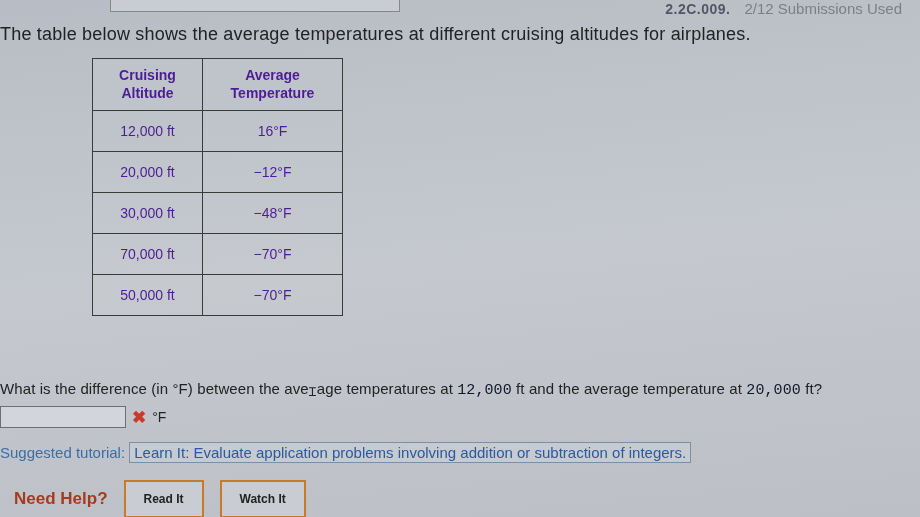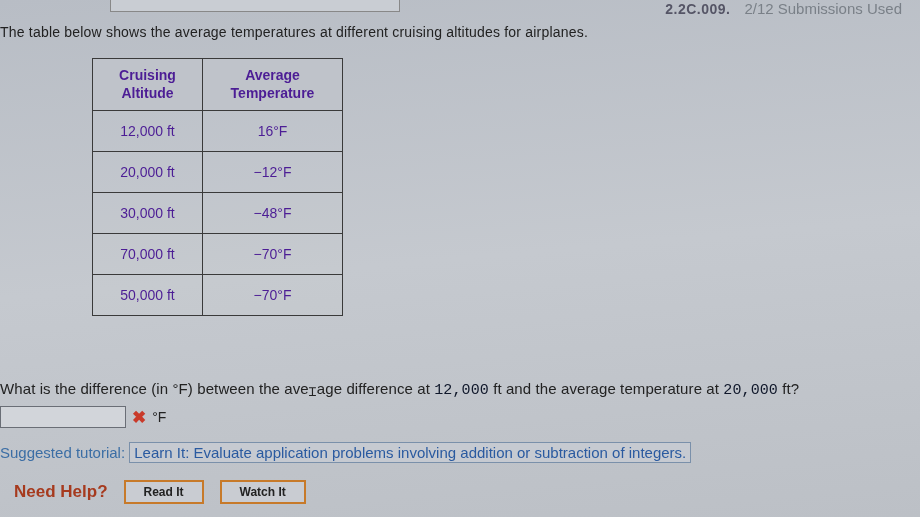--- a/index.html
+++ b/index.html
@@ -43,21 +43,21 @@
       width: 290px;
       height: 12px;
       border: 1px solid #888;
       border-top: none;
       background: #c9cdd3;
     }
     .intro {
       position: absolute;
       top: 24px;
       left: 0px;
-      font-size: 14px;
+      font-size: 18px;
       color: #222;
       letter-spacing: 0.2px;
     }
     .temp-table {
       position: absolute;
       top: 58px;
       left: 92px;
       border-collapse: collapse;
     }
     .temp-table th, .temp-table td {
@@ -137,21 +137,21 @@
       gap: 16px;
     }
     .need-help-label {
       color: #a63a1e;
       font-weight: bold;
       font-size: 17px;
     }
     .help-btn {
       border: 2px solid #c77a2a;
       background: #c9ccd2;
-      padding: 3px 18px;
+      padding: 10px 18px;
       font-size: 12px;
       font-weight: bold;
       font-family: Verdana, sans-serif;
       color: #222;
       cursor: pointer;
     }
     .cursor-glyph {
       display: inline-block;
       position: relative;
       top: 2px;
@@ -197,21 +197,21 @@
       <td>−70°F</td>
     </tr>
     <tr>
       <td>50,000 ft</td>
       <td>−70°F</td>
     </tr>
   </tbody>
 </table>
 
 <div class="question-line">
-  <span>What is the difference (in °F) between the ave</span><span class="cursor-glyph">Ꮖ</span><span>age difference at </span><span class="hl">12,000</span><span> ft and the average temperature at </span><span class="hl">20,000</span><span> ft?</span>
+  <span>What is the difference (in °F) between the ave</span><span class="cursor-glyph">Ꮖ</span><span>age temperatures at </span><span class="hl">12,000</span><span> ft and the average temperature at </span><span class="hl">20,000</span><span> ft?</span>
 </div>
 
 <div class="answer-row">
   <input class="answer-input" type="text" value="" style="">
   <span class="wrong-mark">✖</span>
   <span class="unit">°F</span>
 </div>
 
 <div class="suggested-line">
   <span class="suggested-label">Suggested tutorial: </span><a class="suggested-link">Learn It: Evaluate application problems involving addition or subtraction of integers.</a>

